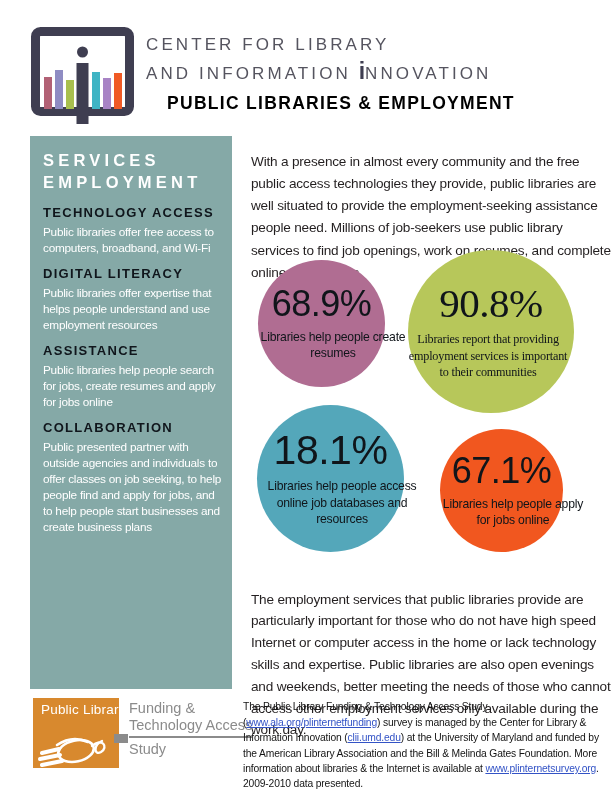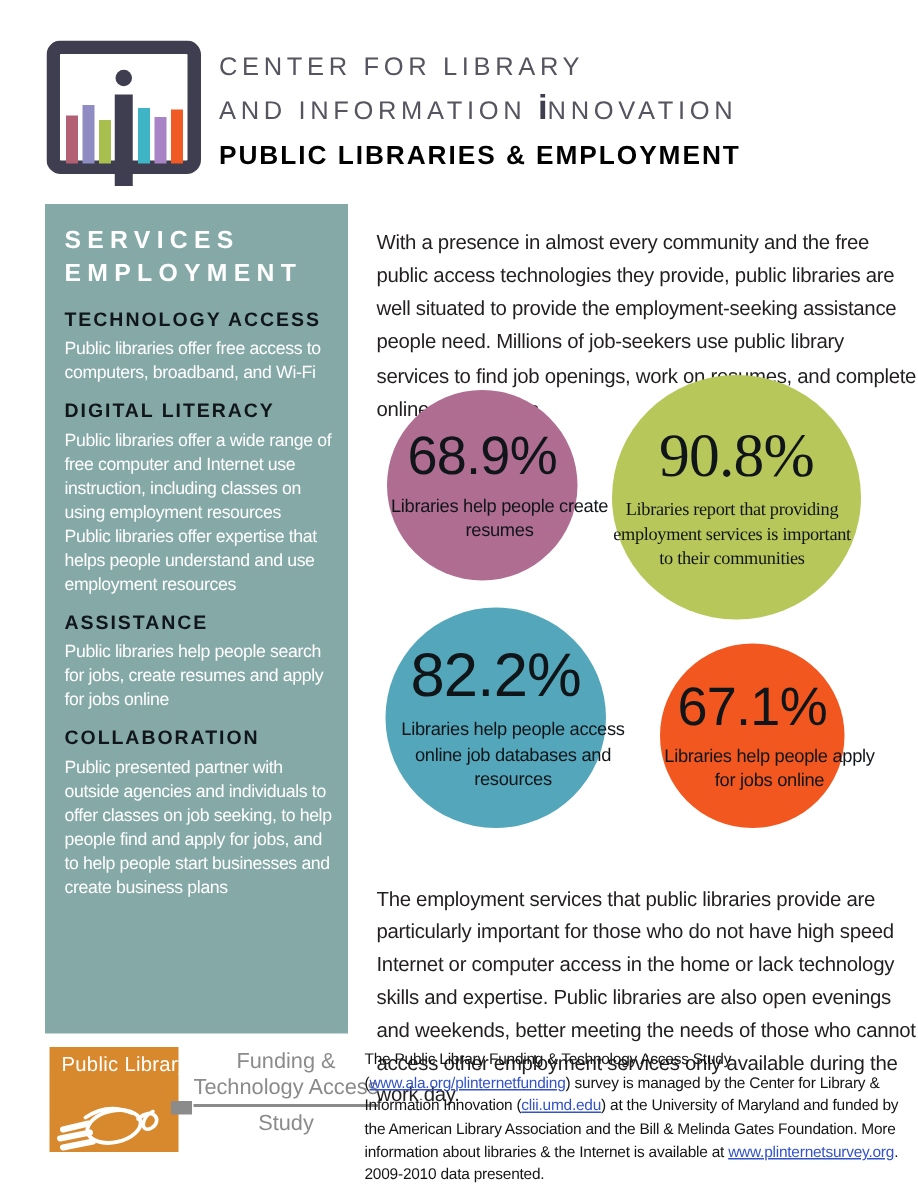--- a/index.html
+++ b/index.html
@@ -5,21 +5,21 @@
   html,body{margin:0;padding:0;background:#e8e8e8;}
   .page{position:relative;width:612px;height:792px;background:#ffffff;margin:0 auto;
         font-family:"Liberation Sans",sans-serif;overflow:hidden;}
 
   
   .logo-svg{position:absolute;left:31px;top:27px;}
   .title-block{position:absolute;left:146px;top:31px;}
   .title-line{font-size:17px;letter-spacing:3.1px;color:#55545f;line-height:27px;white-space:nowrap;}
   .title-line .i-mark{font-weight:bold;color:#3f3e51;font-size:23px;letter-spacing:0;}
   .subtitle{font-size:17.5px;font-weight:bold;color:#000;letter-spacing:1.3px;line-height:27px;
-            margin-top:3px;white-space:nowrap;}
+            margin-top:3px;white-space:nowrap;margin-left:21px;}
 
   
   .sidebar{position:absolute;left:30px;top:136px;width:202px;height:553px;
            box-sizing:border-box;padding:13px 10px 0 13px;overflow:hidden;}
   .sidebar-title{color:#fff;font-weight:bold;font-size:16.5px;letter-spacing:4.2px;
                  line-height:22px;margin-bottom:12px;}
   .side-heading{font-size:13px;font-weight:bold;letter-spacing:1.3px;color:#10161c;
                 line-height:16px;margin:10px 0 3px 0;white-space:nowrap;}
   .side-body{font-size:11.8px;letter-spacing:-0.25px;color:#ffffff;line-height:16px;width:180px;}
 
@@ -39,21 +39,21 @@
   .c3{left:257px;top:405px;width:147px;height:147px;}
   .c4{left:440px;top:429px;width:123px;height:123px;}
   .c2 .pct,.c3 .pct{font-size:41px;}
   .c1 .cap{width:150px;} .c2 .cap{width:160px;} .c3 .cap{width:170px;} .c4 .cap{width:146px;}
 
   
   .footer-logo-svg{position:absolute;left:30px;top:695px;}
   .footer-box-label{position:absolute;left:41px;top:702px;color:#fff;font-size:13.5px;
                     letter-spacing:0.2px;white-space:nowrap;}
   .footer-logo-text{position:absolute;left:129px;top:700px;color:#8b8b8b;font-size:14.5px;
-                    line-height:17px;text-align:center;}
+                    line-height:17px;}
   .flt-underlined{border-bottom:2px solid #8b8b8b;padding-bottom:2px;display:inline-block;}
   .flt-study{margin-top:3px;}
   .citation{position:absolute;left:243px;top:689px;width:368px;font-size:10.3px;
             letter-spacing:-0.15px;line-height:15.4px;color:#141414;}
   .citation a{color:#3353c6;text-decoration:underline;}
 </style>
 </head>
 <body>
 
 <div class="page">
@@ -81,21 +81,20 @@
       <div>SERVICES</div>
       <div>EMPLOYMENT</div>
     </div>
 
     <div>
       <div class="side-heading">TECHNOLOGY ACCESS</div>
       <div class="side-body">Public libraries offer free access to computers, broadband, and Wi-Fi</div>
     </div>
     <div>
       <div class="side-heading">DIGITAL LITERACY</div>
-      <div class="side-body">Public libraries offer a wide range of free computer and Internet use instruction, including classes on using employment resources</div>
     </div>
     <div>
       <div class="side-body">Public libraries offer expertise that helps people understand and use employment resources</div>
     </div>
     <div>
       <div class="side-heading">ASSISTANCE</div>
       <div class="side-body">Public libraries help people search for jobs, create resumes and apply for jobs online</div>
     </div>
     <div>
       <div class="side-heading">COLLABORATION</div>
@@ -109,21 +108,21 @@
     <div class="pct">68.9%</div>
     <div class="cap">Libraries help people create resumes</div>
   </div>
 
   <div class="circle c2" style="background: rgb(183, 199, 90); font-family: Liberation Serif, serif;">
     <div class="pct">90.8%</div>
     <div class="cap">Libraries report that providing employment services is important to their communities</div>
   </div>
 
   <div class="circle c3" style="background: rgb(84, 167, 186);">
-    <div class="pct">82.2%</div>
+    <div class="pct">18.1%</div>
     <div class="cap">Libraries help people access online job databases and resources</div>
   </div>
 
   <div class="circle c4" style="background: rgb(241, 87, 31);">
     <div class="pct">67.1%</div>
     <div class="cap">Libraries help people apply for jobs online</div>
   </div>
 
   <p class="outro">The employment services that public libraries provide are particularly important for those who do not have high speed Internet or computer access in the home or lack technology skills and expertise. Public libraries are also open evenings and weekends, better meeting the needs of those who cannot access other employment services only available during the work day.</p>
 

